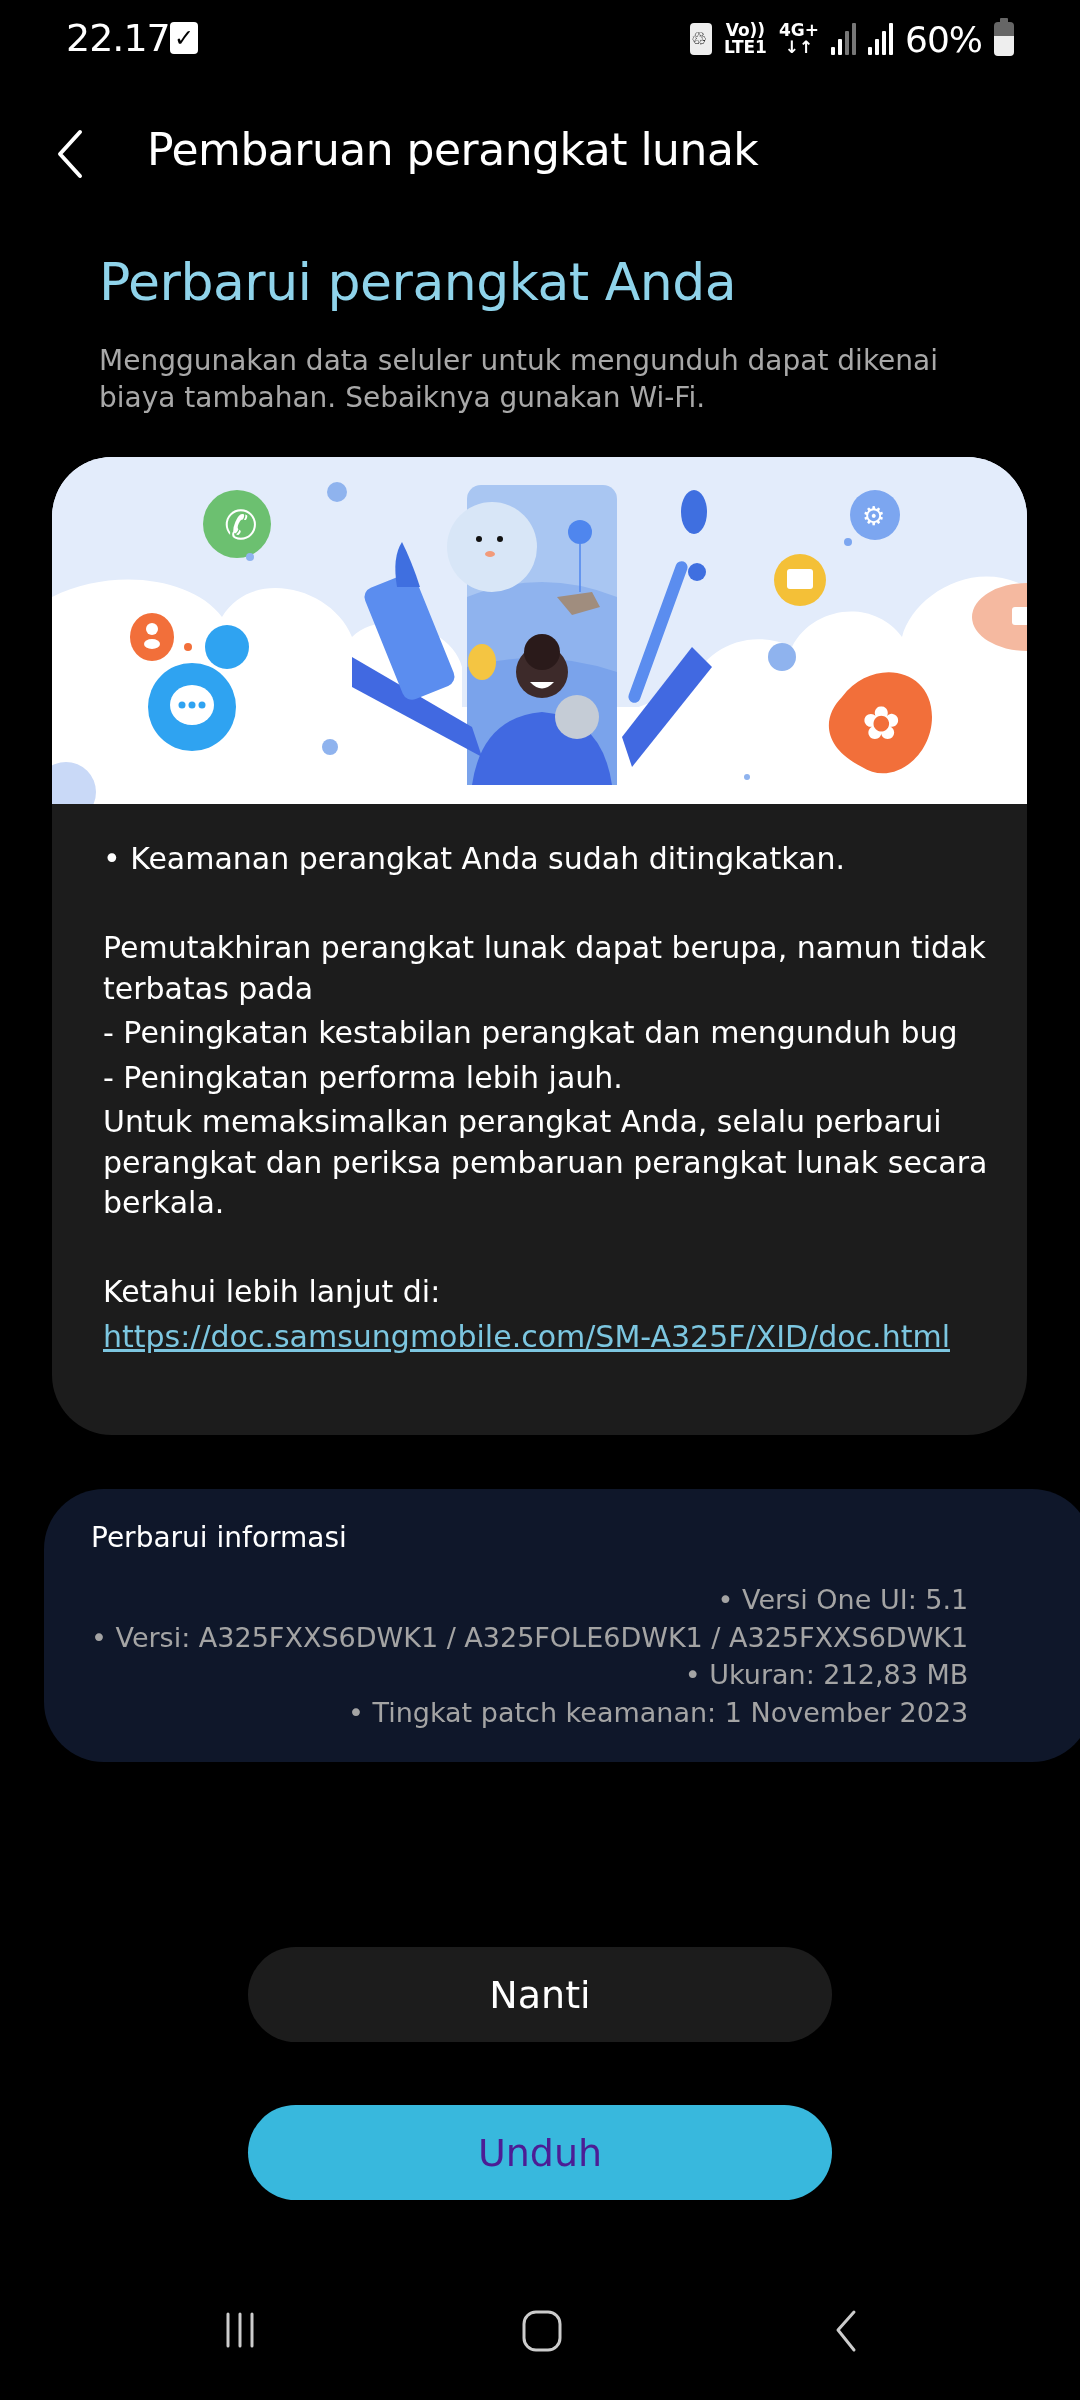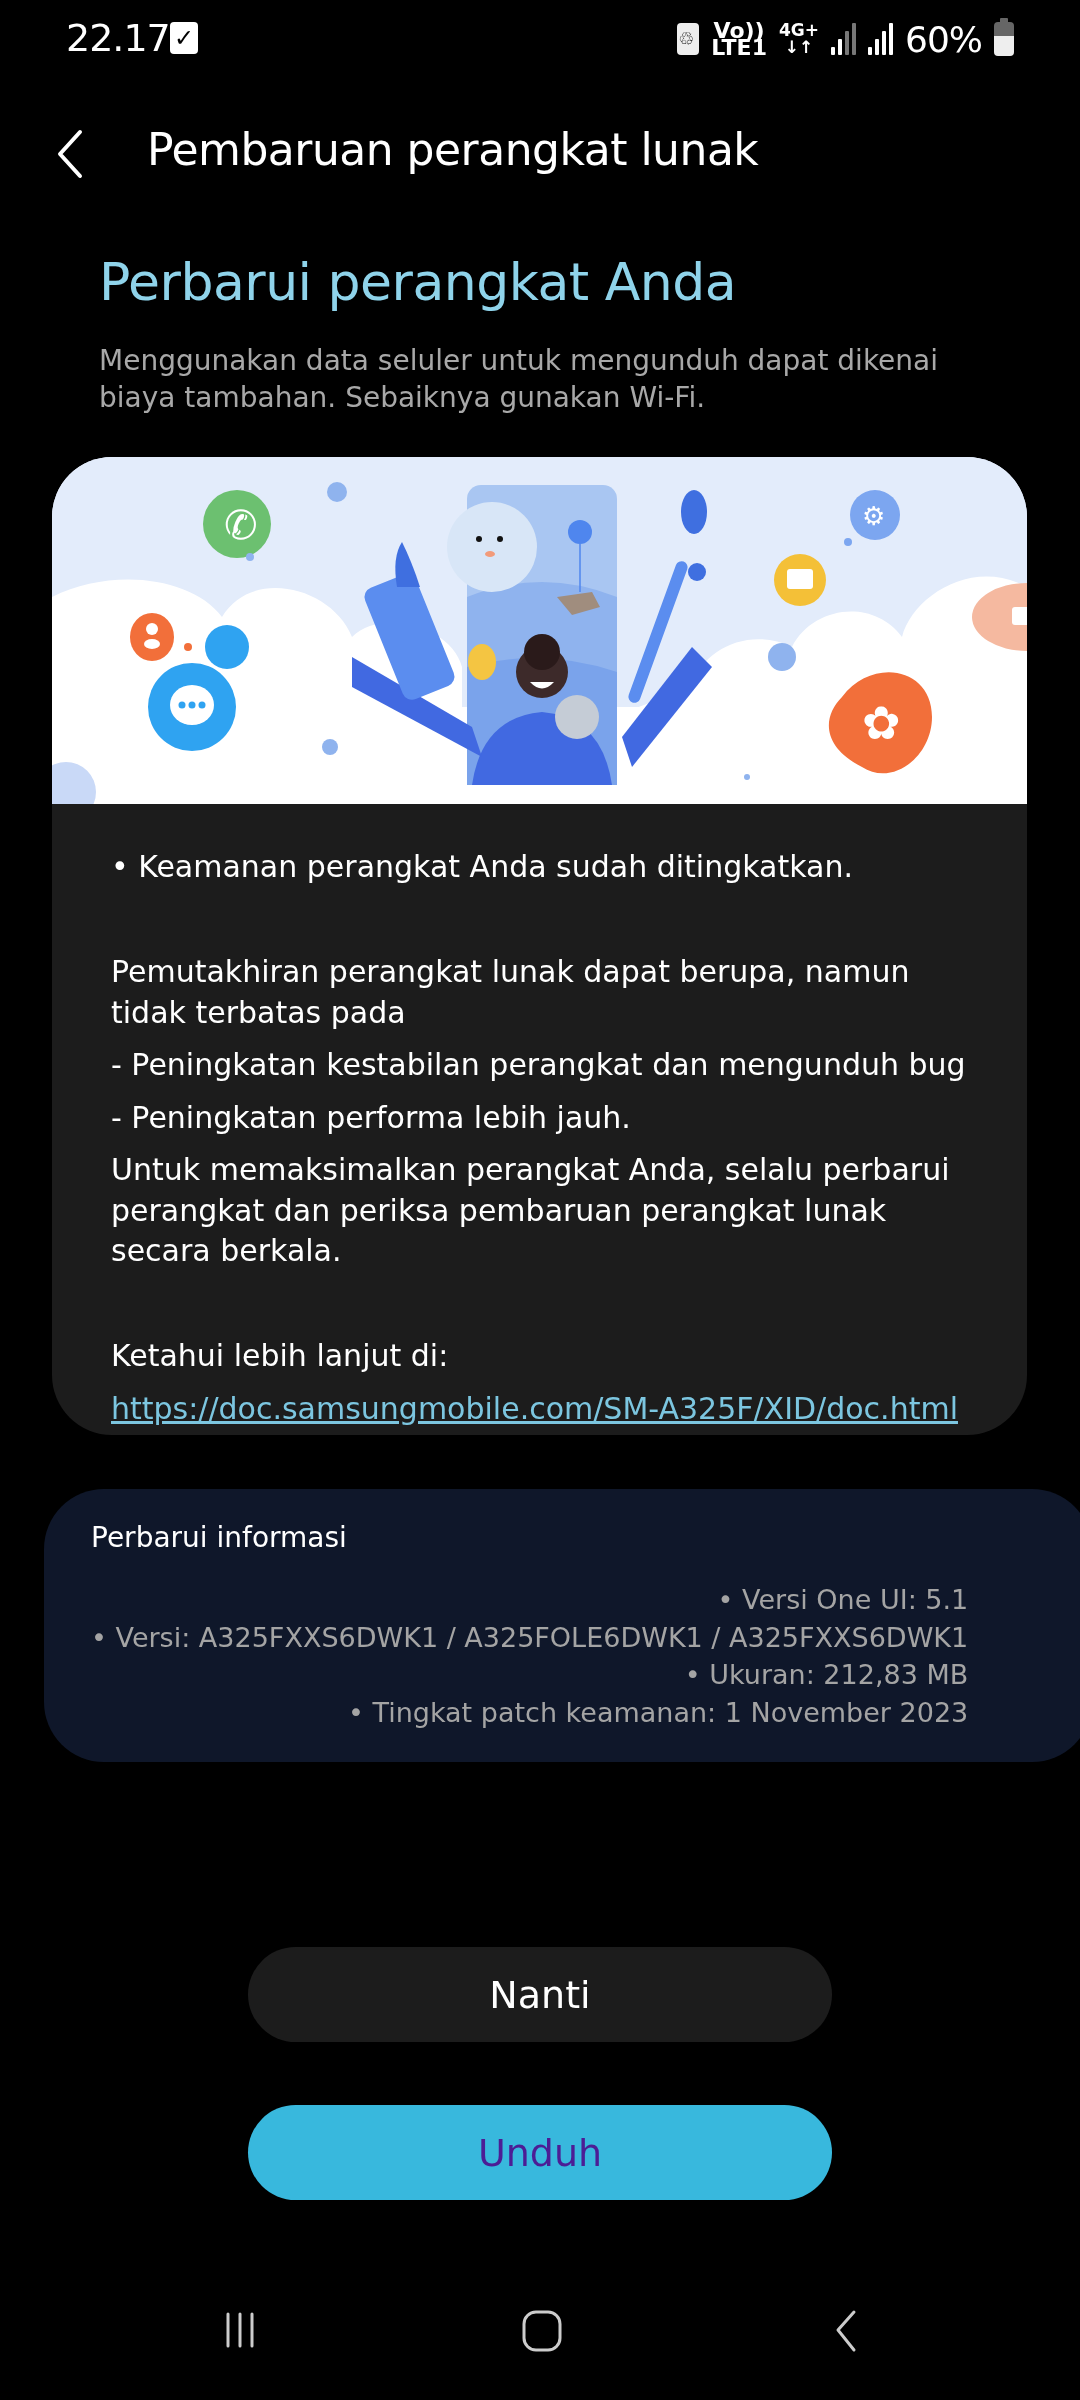--- a/index.html
+++ b/index.html
@@ -10,41 +10,41 @@
   }
   .abs { position: absolute; }
 
   
   .status-time { left: 66px; top: 16px; font-size: 38px; color: #fff; letter-spacing: -1px; }
   .status-check { left: 170px; top: 22px; width: 28px; height: 32px; background: #fff; border-radius: 4px;
     color: #000; font-size: 24px; line-height: 32px; text-align: center; font-weight: bold; }
   .status-right { right: 66px; top: 14px; height: 50px; display: flex; align-items: center; gap: 12px; color: #fff; }
   .sb-recycle { width: 22px; height: 32px; background: #eee; border-radius: 4px; position: relative; }
   .sb-recycle::after { content: "♲"; color: #000; font-size: 18px; position: absolute; left: 1px; top: 5px; }
-  .sb-volte { display: flex; flex-direction: column; font-size: 22px; line-height: 17px; font-weight: bold; text-align: center; }
+  .sb-volte { display: flex; flex-direction: column; font-size: 17px; line-height: 17px; font-weight: bold; text-align: center; }
   .sb-4g { display: flex; flex-direction: column; font-size: 17px; line-height: 17px; font-weight: bold; text-align: center; }
   .sb-signal { display: flex; align-items: flex-end; gap: 3px; height: 32px; }
   .sb-signal span { width: 4px; background: #fff; border-radius: 1px; }
   .sb-signal.dim span:nth-child(n+3) { background: #777; }
   .sb-batt-pct { font-size: 36px; letter-spacing: -1px; }
   .sb-batt { width: 20px; height: 34px; border-radius: 4px; background: linear-gradient(#666 0 42%, #eee 42% 100%); position: relative; }
   .sb-batt::before { content: ""; position: absolute; left: 6px; top: -4px; width: 8px; height: 4px; background: #666; border-radius: 1px 1px 0 0; }
 
   
   .back-btn { left: 50px; top: 124px; width: 48px; height: 60px; }
   .app-title { left: 147px; top: 124px; font-size: 44px; color: #fff; white-space: nowrap; letter-spacing: -0.5px; }
 
   .hero-title { left: 99px; top: 252px; font-size: 52px; color: #8fd3ea; letter-spacing: -0.5px; white-space: nowrap; }
   .hero-sub { left: 99px; top: 342px; width: 880px; font-size: 28px; line-height: 37px; color: #a8a8a8; }
 
   
   .card-main { left: 52px; top: 457px; width: 975px; height: 978px; background: #1c1c1c; border-radius: 60px; overflow: hidden; }
   .illus { position: absolute; left: 0; top: 0; width: 975px; height: 347px; background: #e3ecfb; }
   .card-body { position: absolute; left: 47px; top: 378px; width: 900px; font-size: 30px; line-height: 40.5px; color: #fff; }
-  .card-body p { margin: 12px; white-space: pre-line; }
+  .card-body p { margin: 4px; white-space: pre-line; }
   .card-body .gap { height: 40.5px; }
   .card-link { color: #7cc6e0; text-decoration: underline; }
 
   
   .card-info { left: 44px; top: 1489px; width: 1048px; height: 273px; background: #0f172a; border-radius: 60px; }
   .info-title { position: absolute; left: 47px; top: 32px; font-size: 28px; color: #fff; }
   .info-list { position: absolute; left: 47px; top: 92px; list-style: none; margin: 0; padding: 0; font-size: 27px; line-height: 37.5px; color: #a4a4a4; text-align: right; }
   .info-list li::before { content: "• "; }
 
   

